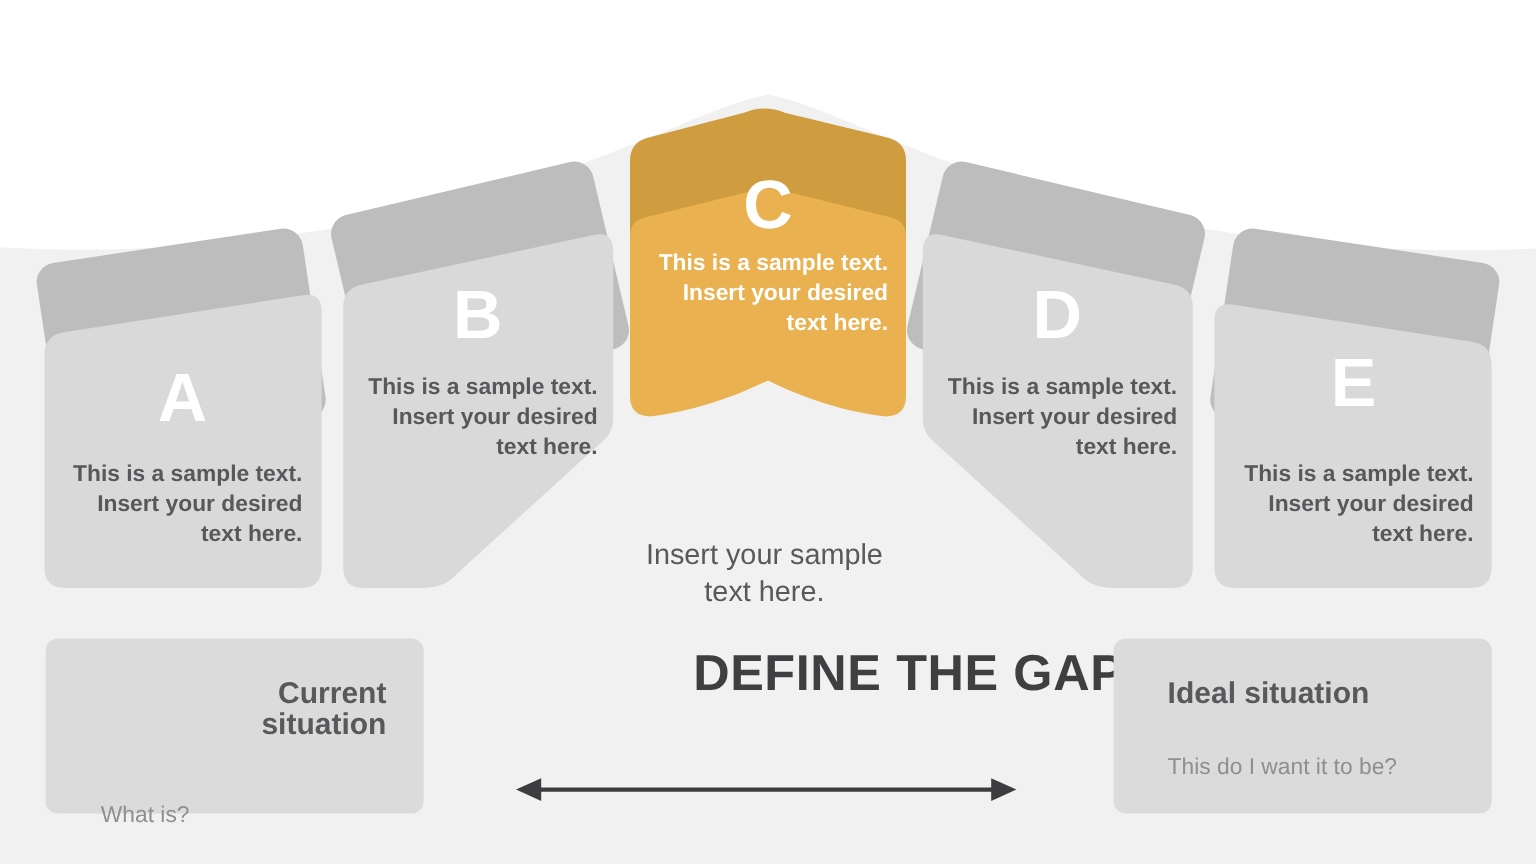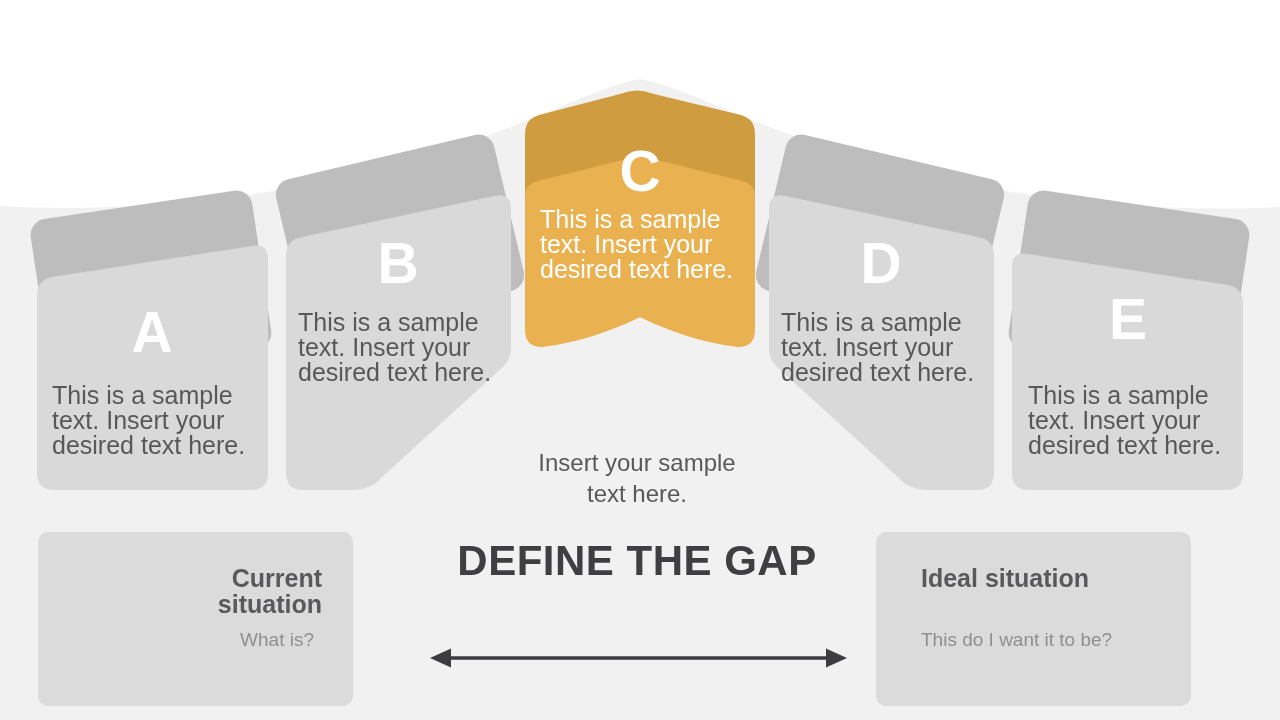--- a/index.html
+++ b/index.html
@@ -8,48 +8,48 @@
     background:#ffffff;
     font-family:"Liberation Sans","DejaVu Sans",sans-serif;
   }
   .shape-layer{position:absolute;left:0;top:0;width:1280px;height:720px;}
   .abs{position:absolute;}
   .banner-letter{
     width:200px;text-align:center;color:#ffffff;font-weight:bold;
     font-size:57px;line-height:57px;
   }
   .banner-body{
-    width:200px;text-align:left;color:#58585a;
-    font-size:25px;line-height:25px;
+    width:200px;text-align:right;color:#58585a;
+    font-size:19px;line-height:25px;font-weight:bold;
   }
   .banner-body.on-accent{color:#ffffff;}
   .center-placeholder{
     left:517px;top:447px;width:240px;text-align:center;
     color:#595959;font-size:24px;line-height:31px;
   }
   .slide-title{
-    left:337px;top:538px;width:600px;text-align:center;
+    left:337px;top:538px;width:600px;text-align:right;
     color:#3f3f41;font-size:42px;line-height:46px;font-weight:bold;
     letter-spacing:0.5px;
   }
   .situation-box{
-    width:315px;height:174px;background:#dbdbdc;border-radius:10px;
+    width:315px;height:146px;background:#dbdbdc;border-radius:10px;
   }
   .box-left{left:38px;top:532px;}
-  .box-right{left:876px;top:532px;}
+  .box-right{left:928px;top:532px;}
   .box-heading{
     position:absolute;top:33px;width:170px;
     color:#59595b;font-size:25px;line-height:26px;font-weight:bold;
   }
   .box-caption{
     position:absolute;top:96px;width:240px;
     color:#8f8f91;font-size:19px;line-height:24px;
   }
   .box-left .box-heading{right:31px;text-align:right;}
-  .box-left .box-caption{right:39px;text-align:right;}
+  .box-left .box-caption{right:29px;margin-top:40px;}
   .box-right .box-heading{left:45px;text-align:left;}
   .box-right .box-caption{left:45px;text-align:left;}
 </style>
 </head>
 <body>
 
 <div class="slide">
 
   <svg class="shape-layer" width="1280" height="720" viewBox="0 0 1280 720" aria-hidden="true">
 

